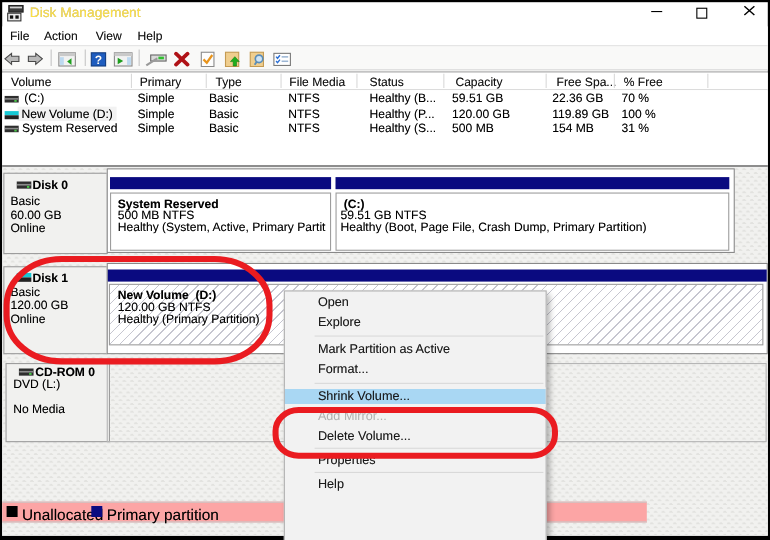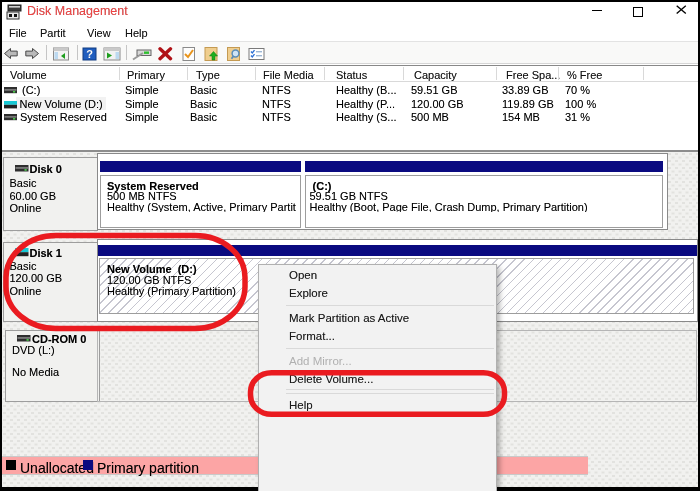--- a/index.html
+++ b/index.html
@@ -1,21 +1,21 @@
 <!DOCTYPE html>
 <html><head>
 <meta charset="utf-8">
 <style>
 html,body{margin:0;padding:0}
 #stage{position:relative;width:700px;height:491px;background:#000;overflow:hidden;
   font-family:"Liberation Sans",sans-serif;-webkit-font-smoothing:antialiased;text-shadow:0 0 .5px rgba(0,0,0,.38)}
 #client{position:absolute;left:2px;top:2px;width:696px;height:485px;background:#fff}
 .abs{position:absolute}
 
-#titletext{left:27px;top:3.5px;font-size:12.5px;color:#ef4444}
+#titletext{left:27px;top:3.5px;font-size:12.5px;color:#fde047}
 #btn-min{left:592px;top:9.5px;width:10px;height:1.5px;background:#000}
 #btn-max{left:633px;top:6.5px;width:8px;height:8px;border:1.2px solid #000}
 #closex{left:676px;top:5px}
 
 #menubar{left:2px;top:24px;width:696px;height:17px;background:#fff;font-size:11px;color:#111}
 .mitem{position:absolute;top:3px}
 
 #toolbar{left:2px;top:41px;width:696px;height:21px;background:#f9f9f8;border-top:1px solid #e3e3e3;border-bottom:1px solid #d6d6d6}
 .tsep{position:absolute;top:3px;width:1px;height:15px;background:#c5c5c5}
 
@@ -70,21 +70,21 @@
 <div class="abs" id="titletext">Disk Management</div>
 <div class="abs" id="btn-min"></div>
 <div class="abs" id="btn-max"></div>
 <svg class="abs" id="closex" width="12" height="11" viewBox="0 0 12 11">
       <line x1="0.7" y1="0.7" x2="9.8" y2="8.6" stroke="#000" stroke-width="1.3"></line>
       <line x1="9.8" y1="0.7" x2="0.7" y2="8.6" stroke="#000" stroke-width="1.3"></line>
     </svg>
 
 <div class="abs" id="menubar">
  <span class="mitem" style="left:7px">File</span>
- <span class="mitem" style="left:38px">Partit</span>
+ <span class="mitem" style="left:38px">Action</span>
  <span class="mitem" style="left:85px">View</span>
  <span class="mitem" style="left:123px">Help</span>
 </div>
 
 <div class="abs" id="toolbar">
  <span class="tsep" style="left:44px"></span>
  <span class="tsep" style="left:75px"></span>
  <span class="tsep" style="left:124px"></span>
 </div>
 <svg class="abs" style="left:3px;top:46px" width="262" height="15" viewBox="0 0 262 15">
@@ -178,21 +178,21 @@
           <rect x="0" y="0" width="13" height="6.2" fill="#2e2e2e"></rect>
           <rect x="0.5" y="2.2" width="12" height="1.4" fill="#8a8a8a"></rect>
           <rect x="9" y="3.9" width="2.2" height="1.7" fill="#49c649"></rect>
         </svg>
   <span class="lc" style="left:20px">(C:)</span>
   <span class="lc" style="left:123px">Simple</span>
   <span class="lc" style="left:188px">Basic</span>
   <span class="lc" style="left:260px">NTFS</span>
   <span class="lc" style="left:334px">Healthy (B...</span>
   <span class="lc" style="left:409px">59.51 GB</span>
-  <span class="lc" style="left:500px">33.89 GB</span>
+  <span class="lc" style="left:500px">22.36 GB</span>
   <span class="lc" style="left:563px">70 %</span>
  </div>
  <div class="lrow" style="top:16.3px">
   <div class="lc" style="left:13.5px;top:-1.5px;width:90px;height:13px;background:#f2f2f2"></div>
   <svg class="lc" style="left:1.5px;top:2.5px" width="14" height="8">
           <rect x="0" y="0" width="13" height="3.8" fill="#17c8d4"></rect>
           <rect x="0" y="3.8" width="13" height="3.6" fill="#222"></rect>
         </svg>
   <span class="lc" style="left:17.5px">New Volume (D:)</span>
   <span class="lc" style="left:123px">Simple</span>
@@ -279,23 +279,25 @@
 </div>
 
 <div class="abs" id="cmenu">
  <div style="height:1px"></div>
  <div class="mi">Open</div>
  <div class="mi">Explore</div>
  <div class="msep"></div>
  <div class="mi">Mark Partition as Active</div>
  <div class="mi">Format...</div>
  <div class="msep"></div>
+ <div class="mi hi">Shrink Volume...</div>
  <div class="mi gray">Add Mirror...</div>
  <div class="mi">Delete Volume...</div>
  <div class="msep sm"></div>
+ <div class="mi">Properties</div>
  <div class="msep sm"></div>
  <div class="mi">Help</div>
 </div>
 
 <svg class="abs" id="ovals" width="700" height="491" viewBox="0 0 700 491">
  <rect x="6" y="235.5" width="239" height="93" rx="50" ry="42" fill="none" stroke="#ea1b20" stroke-width="5.5"></rect>
  <rect x="250.5" y="372.8" width="254" height="41.5" rx="21" ry="19" fill="none" stroke="#ea1b20" stroke-width="5.5"></rect>
 </svg>
 
 </div>

